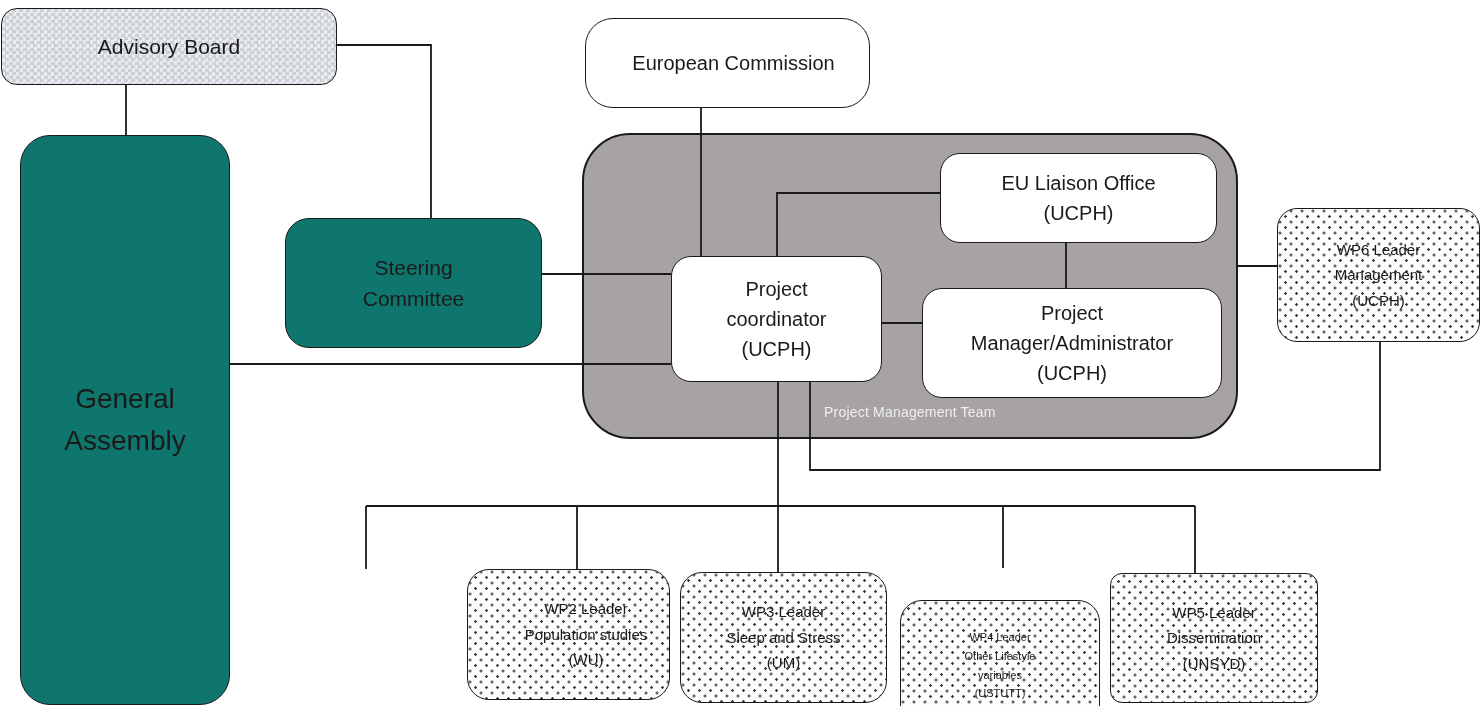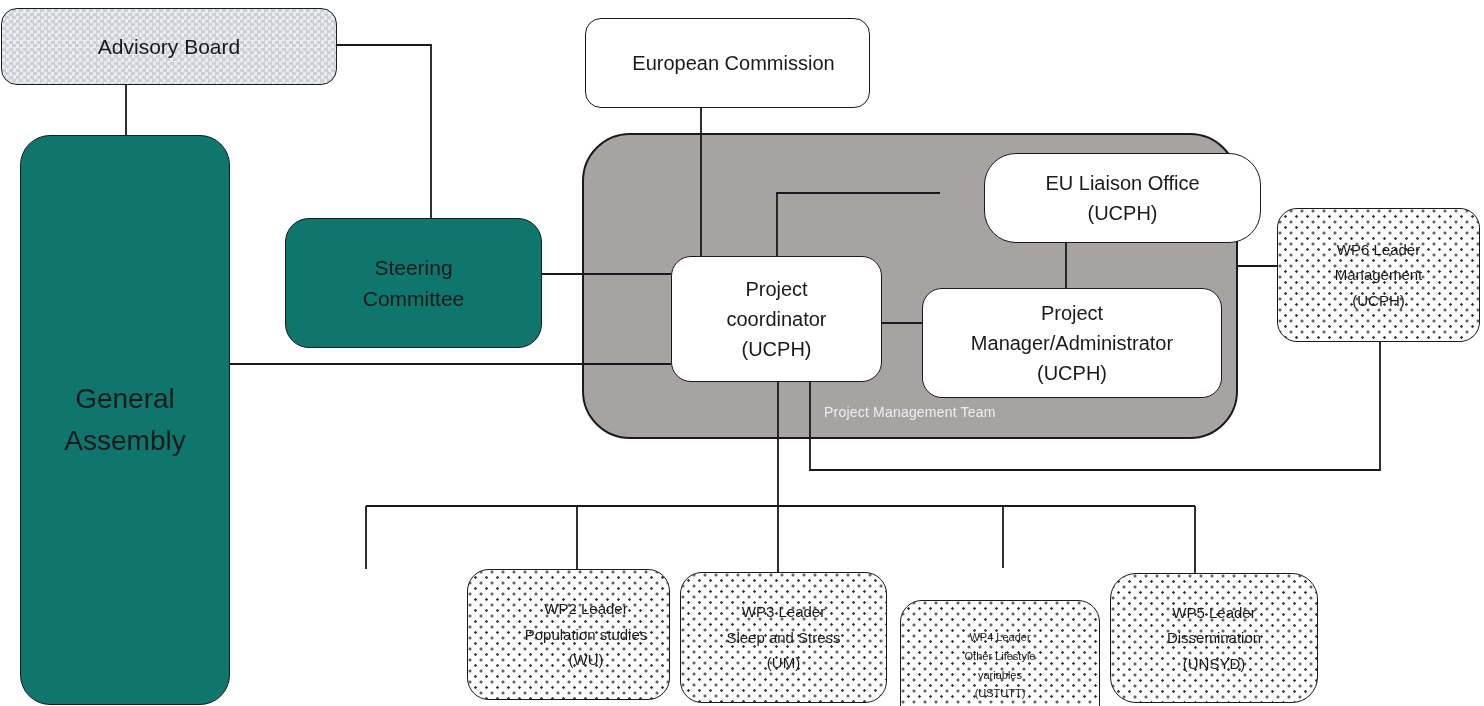--- a/index.html
+++ b/index.html
@@ -42,32 +42,32 @@
   .fill-dots{
     background-color:#fdfdfd;
     background-image:
       radial-gradient(circle,#3c3c3c 1.05px,transparent 1.5px),
       radial-gradient(circle,#3c3c3c 1.05px,transparent 1.5px);
     background-size:11px 11px;
     background-position:2px 2px,7.5px 7.5px;
   }
   
   .n-advisory{left:1px;top:8px;width:336px;height:77px;border-radius:16px;font-size:21px;}
-  .n-ec{left:585px;top:18px;width:285px;height:90px;border-radius:16px;padding-left:12px;}
+  .n-ec{left:585px;top:18px;width:285px;height:90px;border-radius:28px;padding-left:12px;}
   .n-ga{left:20px;top:135px;width:210px;height:570px;border-radius:30px;font-size:28px;}
   .n-sc{left:285px;top:218px;width:257px;height:130px;border-radius:24px;font-size:21px;}
-  .n-eu{left:940px;top:153px;width:277px;height:90px;border-radius:32px;margin-left:44px;}
+  .n-eu{left:940px;top:153px;width:277px;height:90px;border-radius:20px;}
   .n-pc{left:671px;top:256px;width:211px;height:126px;border-radius:20px;}
   .n-pm{left:922px;top:288px;width:300px;height:110px;border-radius:20px;}
   .n-wp6{left:1277px;top:208px;width:203px;height:134px;border-radius:20px;font-size:15px;line-height:1.7;align-items:center;}
   .n-wp1{left:252px;top:569px;width:206px;height:131px;border-radius:22px;font-size:15px;line-height:1.7;}
   .n-wp2{left:467px;top:569px;width:203px;height:131px;border-radius:22px;font-size:15px;line-height:1.7;padding-left:35px;}
   .n-wp3{left:680px;top:572px;width:207px;height:131px;border-radius:22px;font-size:15px;line-height:1.7;}
   .n-wp4{left:900px;top:568px;width:200px;height:131px;border-radius:22px;font-size:11px;line-height:1.7;margin-top:32px;}
-  .n-wp5{left:1110px;top:573px;width:208px;height:130px;border-radius:26px;font-size:15px;line-height:1.7;}
+  .n-wp5{left:1110px;top:573px;width:208px;height:130px;border-radius:12px;font-size:15px;line-height:1.7;}
   .pmt-label{
     position:absolute;left:824px;top:404px;
     z-index:3;
     font-size:14px;color:#efeef0;
     letter-spacing:0.2px;
     white-space:nowrap;
   }
 </style>
 </head>
 <body>

